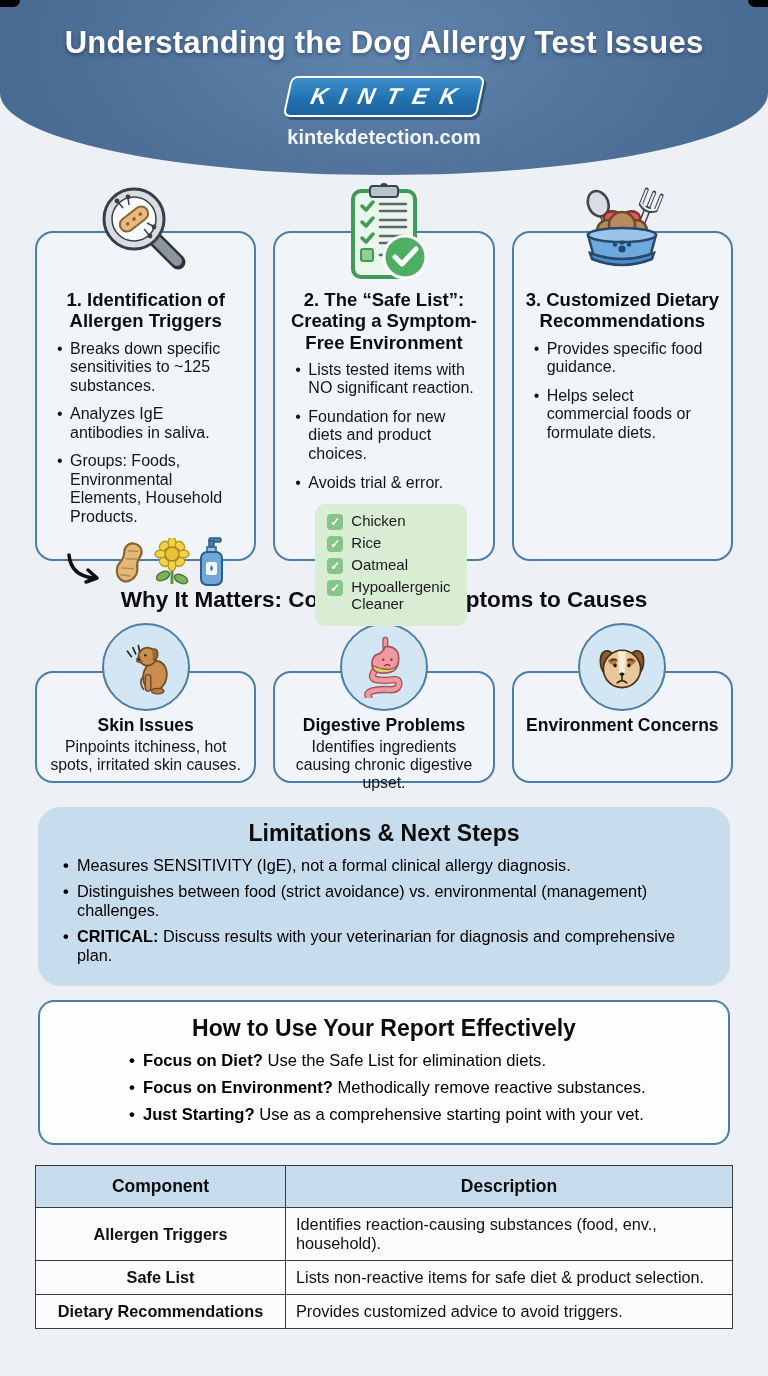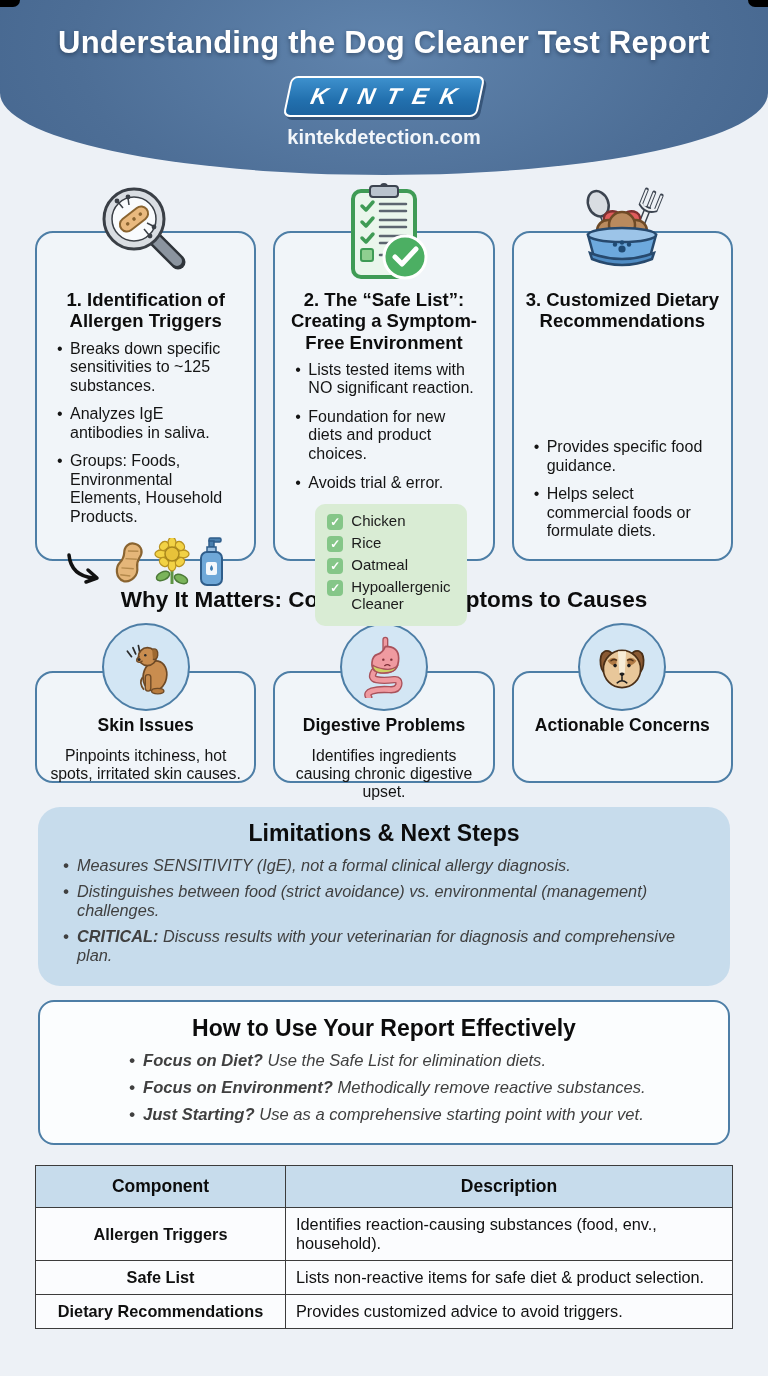--- a/index.html
+++ b/index.html
@@ -38,21 +38,21 @@
     display:flex; align-items:center; justify-content:center;
     font-size:20px; font-weight:bold; color:#0c0c0c; flex:none;
   }
   
   .cards3{ display:flex; gap:17px; margin:0 35px; flex:none; }
   .cards3 .card{
     position:relative; flex:1 1 0; background:#f1f5f9;
     border:2px solid #4d7ea6; border-radius:18px;
   }
   .row1{ margin-top:56px; }
-  .row1 .card{ height:330px; padding:56px 10px 8px; display:flex; flex-direction:column;justify-content:space-between; }
+  .row1 .card{ height:330px; padding:56px 10px 8px; display:flex; flex-direction:column; }
   .card-icon{ position:absolute; top:-50px; left:50%; transform:translateX(-50%); }
   .card h3{ text-align:center; font-size:18.5px; line-height:1.15; color:#0d0d0d; margin-bottom:8px;}
   .blist{ list-style:none; padding:0 4px 0 10px; }
   .blist li{ position:relative; padding-left:13px; font-size:16px; line-height:1.16; color:#141414; margin-bottom:10px;}
   .blist li::before{ content:"•"; position:absolute; left:0; top:0; }
   .trigger-icons{ margin-top:auto; display:flex; align-items:flex-end; justify-content:center; gap:6px; padding-bottom:2px;}
   .safe-box{
     margin:2px 16px -14px 30px; background:#d9ecd4; border-radius:10px;
     padding:9px 10px 8px 12px; position:relative; z-index:2;
   }
@@ -65,27 +65,27 @@
   .safe-box .lbl{ font-size:15px; line-height:1.12; color:#1b1b1b; }
   
   .why-h{ margin-top:26px; text-align:center; font-size:22.5px; font-weight:bold; color:#0c0c0c; flex:none;}
   .row2{ margin-top:58px; }
   .row2 .card{ height:112px; padding:42px 8px 6px; }
   .circle-icon{
     position:absolute; top:-50px; left:50%; transform:translateX(-50%);
     width:88px; height:88px; border-radius:50%; background:#d3e6f4;
     border:2.5px solid #4d7ea6; display:flex; align-items:center; justify-content:center;
   }
-  .row2 h3{ font-size:17.5px; margin-bottom:12px;}
+  .row2 h3{ font-size:17.5px; margin-bottom:3px;}
   .row2 p{ text-align:center; font-size:15.8px; line-height:1.15; color:#141414;}
   
   .limits{ margin:24px 38px 0; background:#c7dcec; border-radius:22px; padding:13px 24px 14px; flex:none;}
   .limits h2, .howto h2{ text-align:center; font-size:23px; color:#0c0c0c; margin-bottom:9px;}
   .plist{ list-style:none; }
-  .plist li{ position:relative; padding-left:15px; font-size:16.3px; line-height:1.2; color:#404040; margin-bottom:6px;font-style:italic;}
+  .plist li{ position:relative; padding-left:15px; font-size:16.3px; line-height:1.2; color:#000000; margin-bottom:6px;}
   .plist li::before{ content:"•"; position:absolute; left:1px; font-weight:bold;}
   .plist .b{ font-weight:bold; }
   
   .howto{ margin:14px 38px 0; background:#fbfdfe; border:2.5px solid #4d7ea6; border-radius:16px; padding:13px 30px 12px; flex:none;}
   .howto .plist{ padding-left:58px; }
   .howto .plist li{ font-size:16.6px; margin-bottom:7px;}
   
   table{ margin:20px 35px 0; width:698px; border-collapse:collapse; background:#fbfcfe; flex:none;}
   th,td{ border:1.8px solid #3c3c3c; }
   th{ background:#c7dcec; font-size:17.5px; padding:10px 8px; color:#0c0c0c;}
@@ -93,21 +93,21 @@
   td.c1{ font-weight:bold; text-align:center; width:250px;}
 </style>
 </head>
 <body>
 
 <div class="page">
 
   <div class="header">
     <div class="corner l"></div>
     <div class="corner r"></div>
-    <h1>Understanding the Dog Cleaner Test Report</h1>
+    <h1>Understanding the Dog Allergy Test Issues</h1>
     <div class="logo-badge">
       <span>KINTEK</span>
     </div>
     <div class="site">kintekdetection.com</div>
   </div>
 
 
   <div class="cards3 row1">
 
     <div class="card">
@@ -331,21 +331,21 @@
           <path d="M24,36 q8,-8 14,-2 l-2,10 q-8,-2 -12,-8" fill="#b07a45"></path>
           <path d="M66,36 q-8,-8 -14,-2 l2,10 q8,-2 12,-8" fill="#b07a45"></path>
           <circle cx="35" cy="43" r="2.6" fill="#1d1d1d"></circle>
             <circle cx="55" cy="43" r="2.6" fill="#1d1d1d"></circle>
           <path d="M29,36 q4,-3 8,-1" fill="none" stroke="#4a2f17" stroke-width="2" stroke-linecap="round"></path>
           <path d="M61,36 q-4,-3 -8,-1" fill="none" stroke="#4a2f17" stroke-width="2" stroke-linecap="round"></path>
           <path d="M41,55 q4,-4 8,0 l-4,4 Z" fill="#1d1d1d"></path>
           <path d="M45,59 v5 M38,68 q7,-6 14,0" fill="none" stroke="#1d1d1d" stroke-width="2.2" stroke-linecap="round"></path>
         </svg>
       </div>
-      <h3>Actionable Concerns</h3>
+      <h3>Environment Concerns</h3>
     </div>
   </div>
 
   <div class="limits">
     <h2>Limitations &amp; Next Steps</h2>
     <ul class="plist">
       <li><span class="b"></span><span>Measures SENSITIVITY (IgE), not a formal clinical allergy diagnosis.</span></li>
       <li><span class="b"></span><span>Distinguishes between food (strict avoidance) vs. environmental (management) challenges.</span></li>
       <li><span class="b">CRITICAL:</span><span> Discuss results with your veterinarian for diagnosis and comprehensive plan.</span></li>
     </ul>

